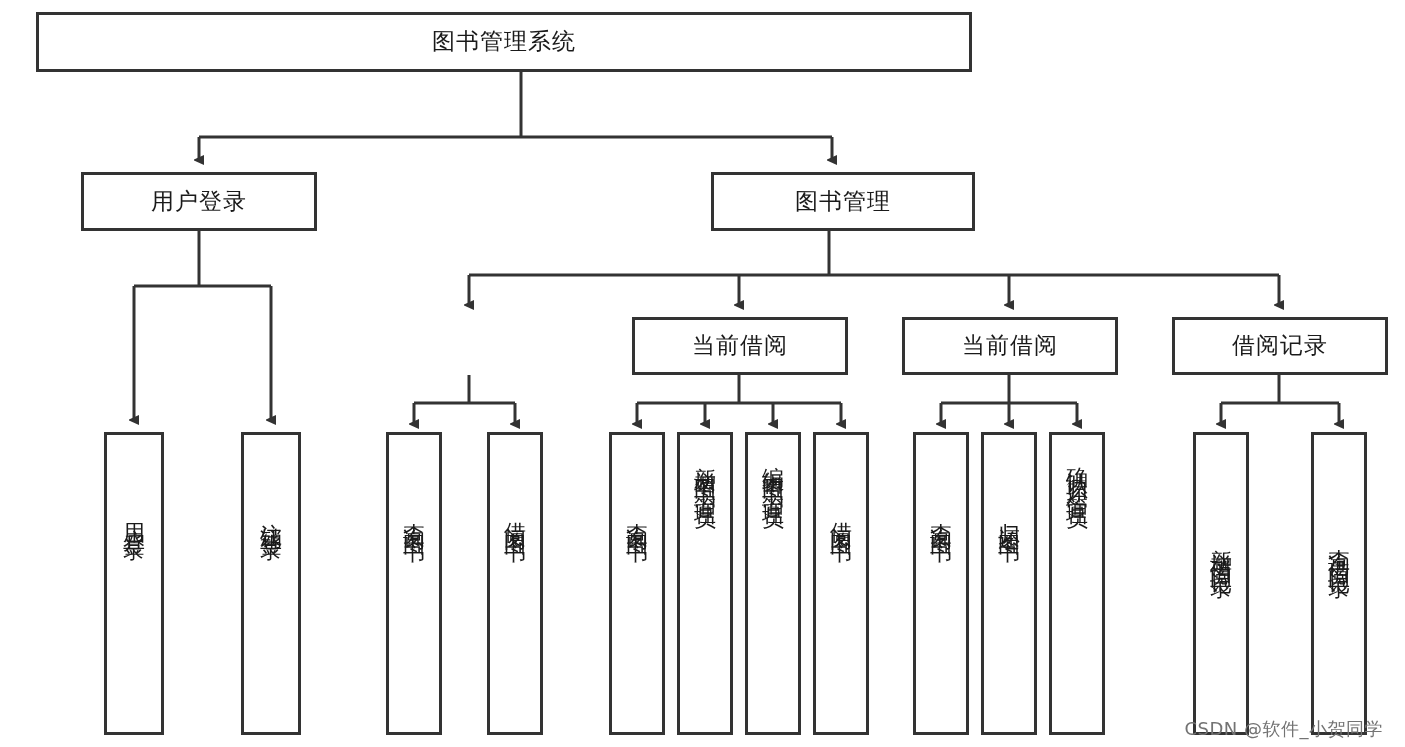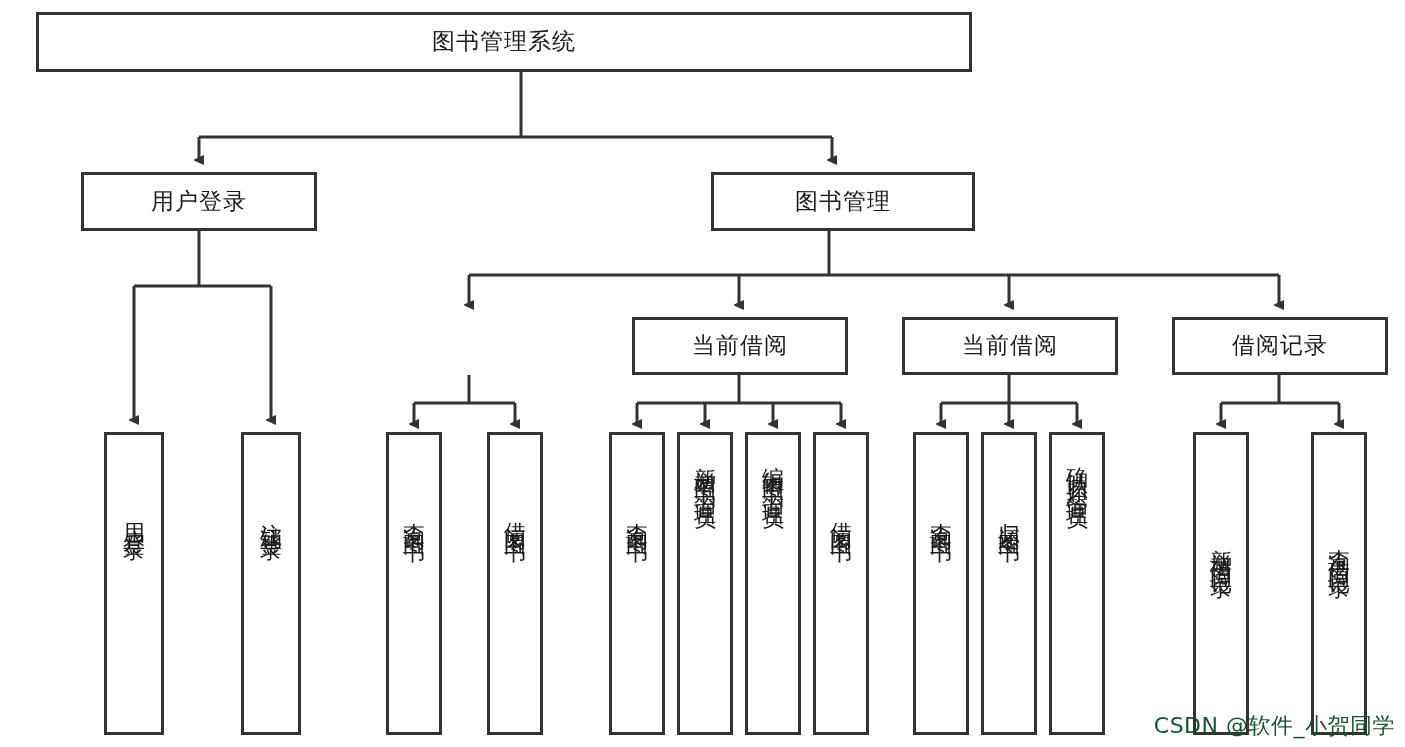--- a/index.html
+++ b/index.html
@@ -47,24 +47,24 @@
     line-height: 1.1;
     justify-content: flex-start;
     align-items: center;
     padding-top: 14px;
     white-space: nowrap;
   }
   .node-v.pad-mid { padding-top: 70px; }
   .node-v.pad-big { padding-top: 96px; }
   .watermark {
     position: absolute;
-    right: 10px;
+    right: 22px;
     bottom: 6px;
-    font-size: 22px;
-    color: #14532d;
+    font-size: 18px;
+    color: #737373;
     letter-spacing: 0.5px;
     white-space: nowrap;
   }
 </style>
 </head>
 <body>
 
 <div id="canvas">
 
   <svg id="connectors" viewBox="0 0 1405 747" xmlns="http://www.w3.org/2000/svg">

